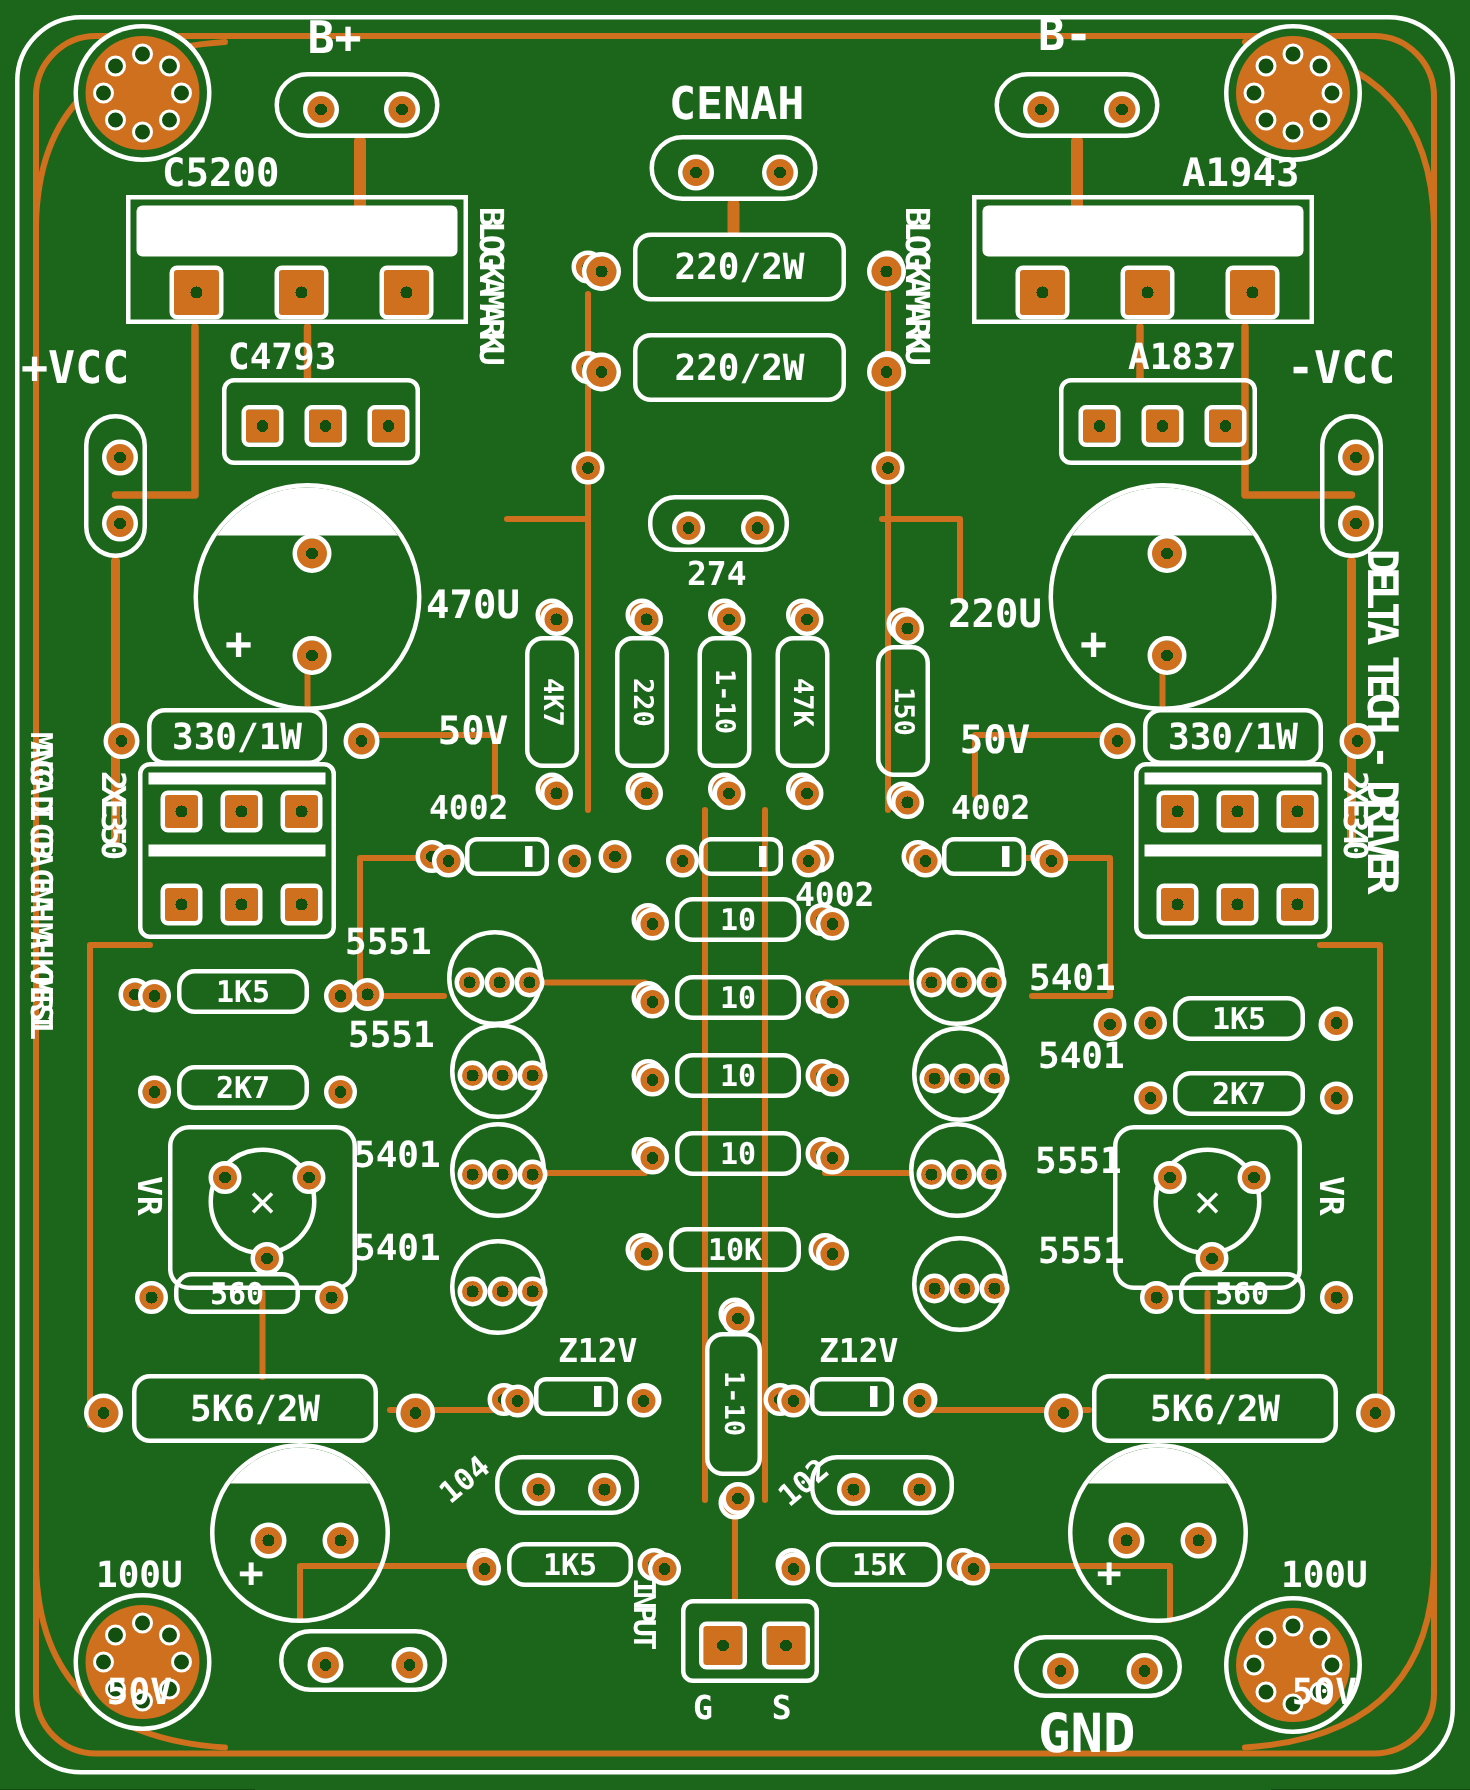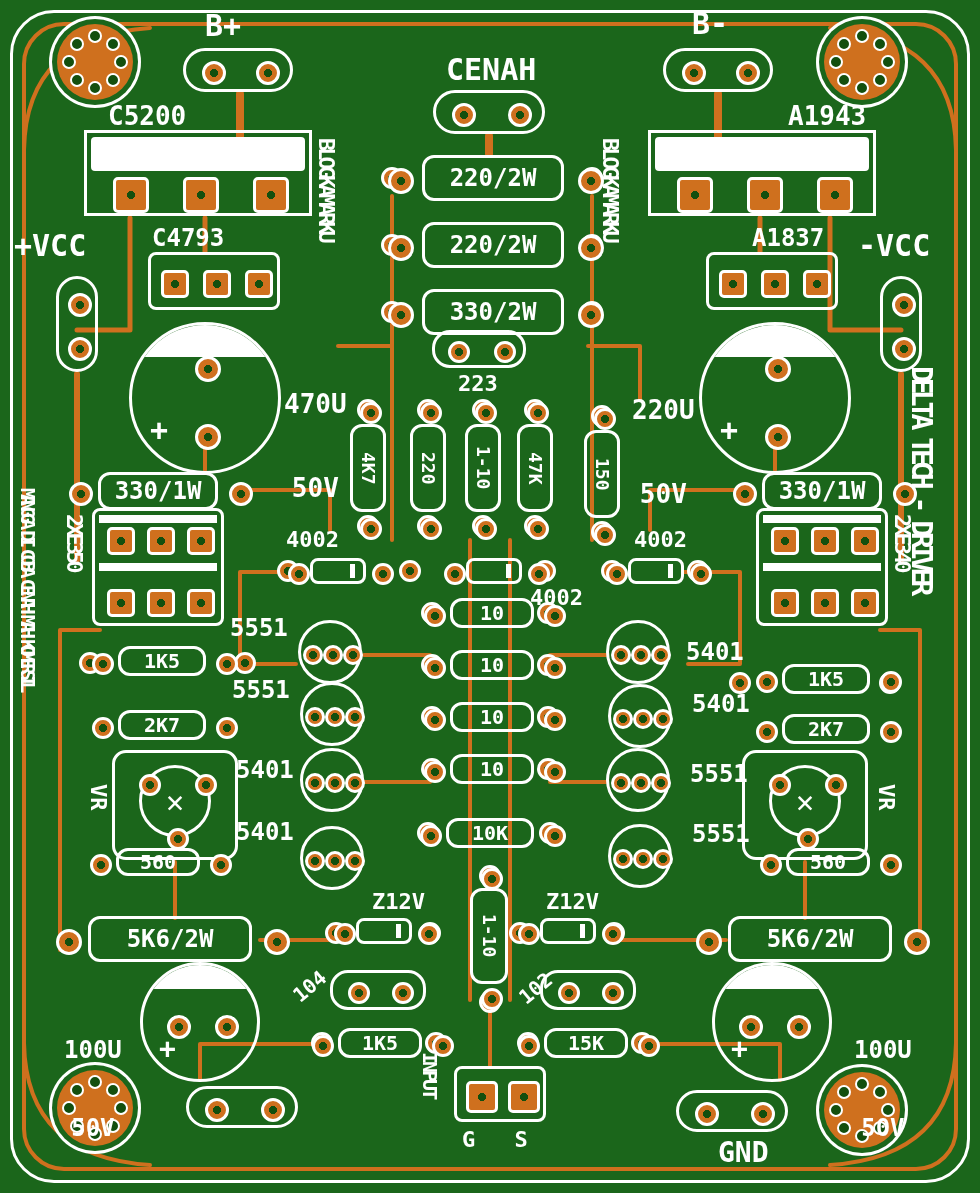--- a/index.html
+++ b/index.html
@@ -154,21 +154,20 @@
 
   <div class="lbl" style="left:788px;top:102px;font-size:26px;">A1943</div>
   <div class="silk pwrq" style="left:648px;top:130px;width:228px;height:86px;">
       <span class="pad sq" style="height: 36px; width: 36px; left: 26px; top: 44px;"></span>
       <span class="pad sq" style="height: 36px; width: 36px; left: 96px; top: 44px;"></span>
       <span class="pad sq" style="height: 36px; width: 36px; left: 166px; top: 44px;"></span>
     </div>
 
   <div class="silk res" style="left:422px;top:155px;width:142px;height:46px;font-size:24px;">220/2W<span class="pad" style="height: 26px; width: 26px; left: -37px; top: 10px;"></span><span class="pad" style="height: 26px; width: 26px; left: 153px; top: 10px;"></span></div>
   <div class="silk res" style="left:422px;top:222px;width:142px;height:46px;font-size:24px;">220/2W<span class="pad" style="height: 26px; width: 26px; left: -37px; top: 10px;"></span><span class="pad" style="height: 26px; width: 26px; left: 153px; top: 10px;"></span></div>
-  <div class="silk res" style="left:422px;top:289px;width:142px;height:46px;font-size:24px;">330/2W<span class="pad" style="height: 26px; width: 26px; left: -37px; top: 10px;"></span><span class="pad" style="height: 26px; width: 26px; left: 153px; top: 10px;"></span></div>
 
   <div class="lbl vlbl" style="left:314px;top:138px;height:205px;font-size:22px;letter-spacing:-4px;">BLOGKAMARKU</div>
   <div class="lbl vlbl" style="left:598px;top:138px;height:205px;font-size:22px;letter-spacing:-4px;">BLOGKAMARKU</div>
 
   <div class="lbl" style="left:14px;top:230px;font-size:30px;">+VCC</div>
   <div class="silk conn" style="left:56px;top:276px;width:42px;height:96px;">
       <span class="pad" style="height: 24px; width: 24px; left: 9px; top: 14px;"></span>
       <span class="pad" style="height: 24px; width: 24px; left: 9px; top: 58px;"></span>
     </div>
 
@@ -209,21 +208,21 @@
     </div>
   <div class="lbl" style="left:632px;top:340px;font-size:26px;text-align:center;">
     <div>220U</div>
     <div>50V</div>
   </div>
 
   <div class="silk smallcap" style="left:432px;top:330px;width:94px;height:38px;">
       <span class="pad" style="height: 22px; width: 22px; left: 13px; top: 8px;"></span>
       <span class="pad" style="height: 22px; width: 22px; left: 59px; top: 8px;"></span>
     </div>
-  <div class="lbl" style="left:458px;top:372px;font-size:22px;">223</div>
+  <div class="lbl" style="left:458px;top:372px;font-size:22px;">274</div>
 
   <div class="silk res-v" style="left:350px;top:424px;width:36px;height:88px;font-size:18px;">4K7<span class="pad" style="height: 22px; width: 22px; left: 7px; top: -25px;"></span><span class="pad" style="height: 22px; width: 22px; left: 7px; top: 91px;"></span></div>
   <div class="silk res-v" style="left:410px;top:424px;width:36px;height:88px;font-size:18px;">220<span class="pad" style="height: 22px; width: 22px; left: 7px; top: -25px;"></span><span class="pad" style="height: 22px; width: 22px; left: 7px; top: 91px;"></span></div>
   <div class="silk res-v" style="left:465px;top:424px;width:36px;height:88px;font-size:18px;">1-10<span class="pad" style="height: 22px; width: 22px; left: 7px; top: -25px;"></span><span class="pad" style="height: 22px; width: 22px; left: 7px; top: 91px;"></span></div>
   <div class="silk res-v" style="left:517px;top:424px;width:36px;height:88px;font-size:18px;">47K<span class="pad" style="height: 22px; width: 22px; left: 7px; top: -25px;"></span><span class="pad" style="height: 22px; width: 22px; left: 7px; top: 91px;"></span></div>
   <div class="silk res-v" style="left:584px;top:430px;width:36px;height:88px;font-size:18px;">150<span class="pad" style="height: 22px; width: 22px; left: 7px; top: -25px;"></span><span class="pad" style="height: 22px; width: 22px; left: 7px; top: 91px;"></span></div>
 
   <div class="silk res" style="left:98px;top:472px;width:120px;height:38px;font-size:24px;">330/1W<span class="pad" style="height: 24px; width: 24px; left: -32px; top: 7px;"></span><span class="pad" style="height: 24px; width: 24px; left: 128px; top: 7px;"></span></div>
   <div class="silk res" style="left:762px;top:472px;width:120px;height:38px;font-size:24px;">330/1W<span class="pad" style="height: 24px; width: 24px; left: -32px; top: 7px;"></span><span class="pad" style="height: 24px; width: 24px; left: 128px; top: 7px;"></span></div>
 
@@ -398,21 +397,21 @@
 
   <div class="silk conn" style="left:186px;top:1086px;width:112px;height:42px;">
       <span class="pad" style="height: 24px; width: 24px; left: 16px; top: 9px;"></span>
       <span class="pad" style="height: 24px; width: 24px; left: 72px; top: 9px;"></span>
     </div>
 
   <div class="silk conn" style="left:676px;top:1090px;width:112px;height:42px;">
       <span class="pad" style="height: 24px; width: 24px; left: 16px; top: 9px;"></span>
       <span class="pad" style="height: 24px; width: 24px; left: 72px; top: 9px;"></span>
     </div>
-  <div class="lbl" style="left:718px;top:1138px;font-size:28px;">GND</div>
+  <div class="lbl" style="left:692px;top:1138px;font-size:36px;">GND</div>
 
   <div class="lbl vlbl" style="left:16px;top:488px;height:462px;font-size:20px;letter-spacing:-6px;">MANGGA DI COBA CENAH MAH KOMERSIL</div>
   <div class="lbl vlbl" style="left:906px;top:366px;height:432px;font-size:28px;letter-spacing:-5px;">DELTA TECH - DRIVER</div>
 
 <span class="pad" style="height: 22px; width: 22px; left: 381px; top: 167px; z-index: 2;"></span>
     <span class="pad" style="height: 22px; width: 22px; left: 581px; top: 167px; z-index: 2;"></span>
     <span class="pad" style="height: 22px; width: 22px; left: 381px; top: 234px; z-index: 2;"></span>
     <span class="pad" style="height: 22px; width: 22px; left: 581px; top: 234px; z-index: 2;"></span>
     <span class="pad" style="height: 22px; width: 22px; left: 381px; top: 301px; z-index: 2;"></span>
     <span class="pad" style="height: 22px; width: 22px; left: 581px; top: 301px; z-index: 2;"></span>

